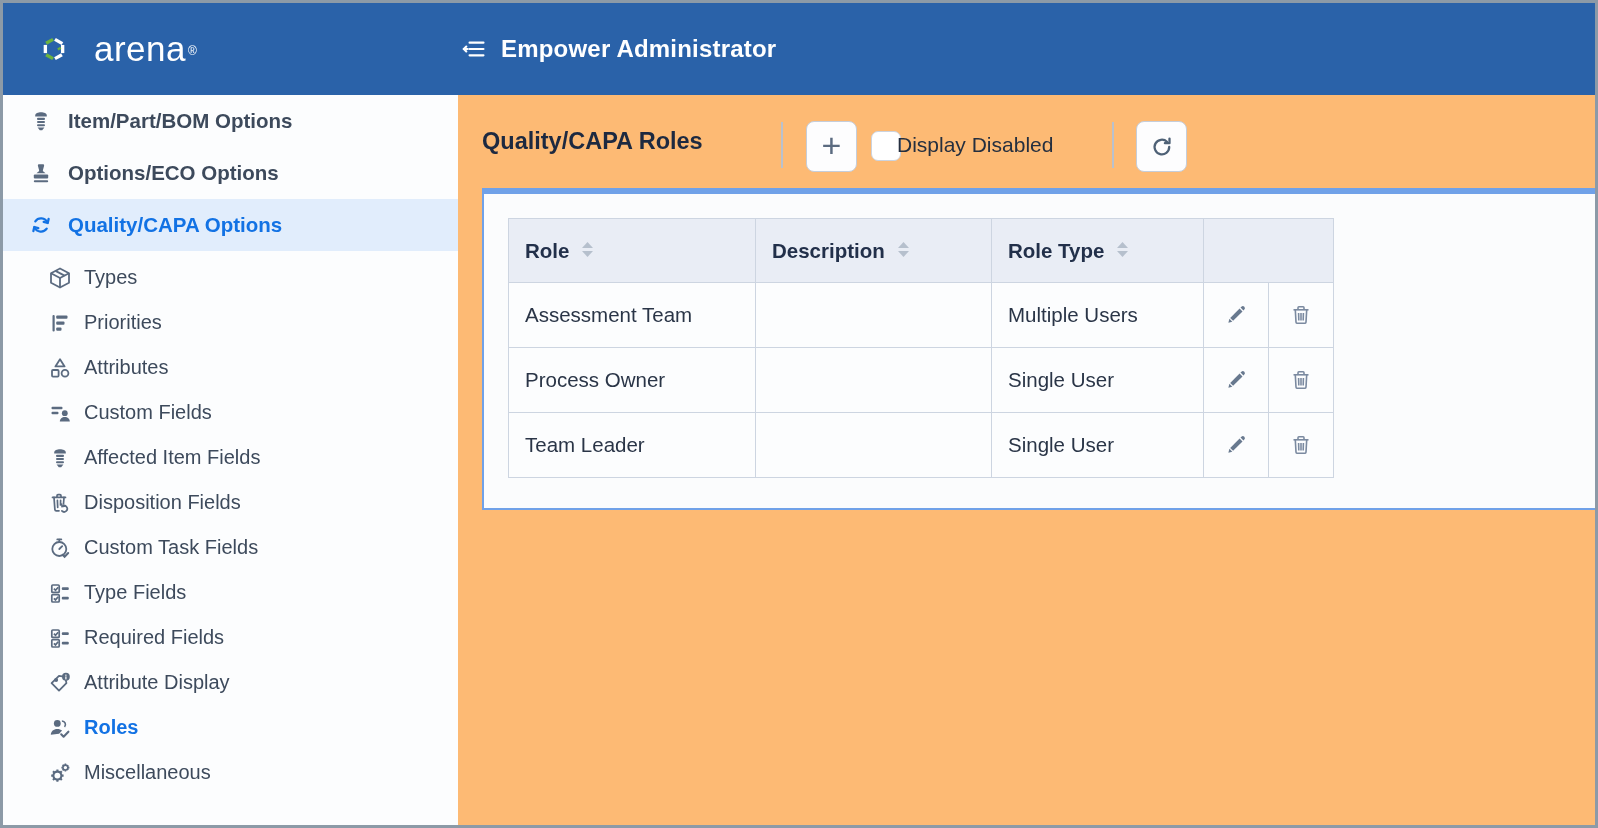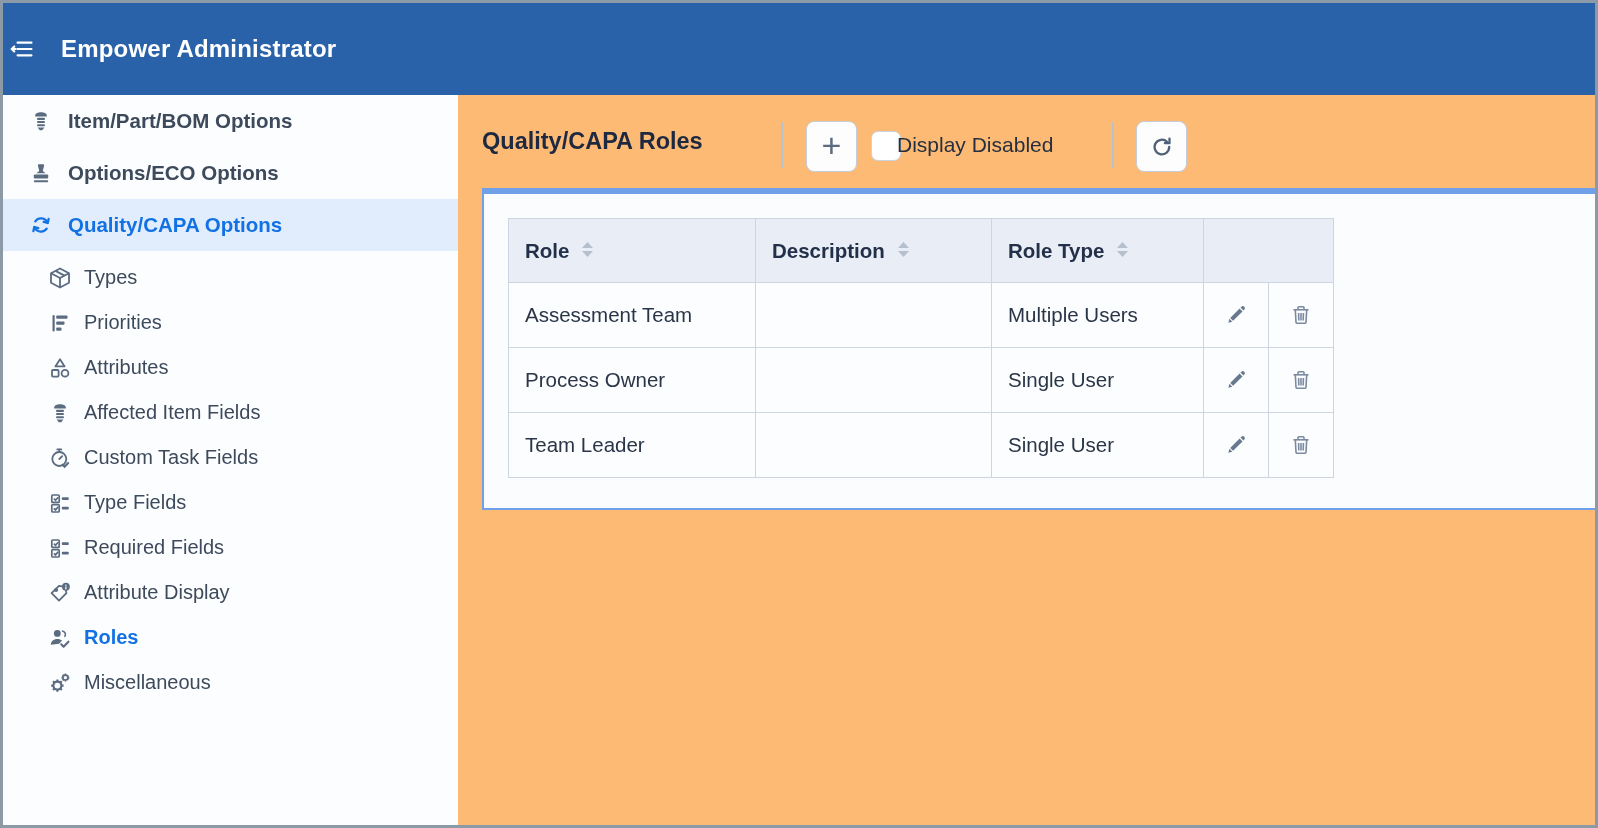--- a/index.html
+++ b/index.html
@@ -11,21 +11,21 @@
     overflow:hidden;
   }
   
   .topbar {
     position:absolute; left:0; top:0; right:0; height:92px;
     background:#2a62a9; display:flex; align-items:center;
   }
   .brand { display:flex; align-items:center; gap:16px; margin-left:27px; width:425px; }
   .brand-text { color:#fff; font-size:35px; font-weight:400; letter-spacing:.5px; }
   .brand-reg { color:#fff; font-size:12px; vertical-align:super; margin-left:2px; }
-  .app-title-wrap { display:flex; align-items:center; gap:20px; }
+  .app-title-wrap { display:flex; align-items:center; gap:8px; }
   .app-title { color:#fff; font-size:24px; font-weight:700; letter-spacing:.2px; }
   
   .sidebar {
     position:absolute; left:0; top:92px; bottom:0; width:472px;
     background:#fcfdfe; overflow:hidden;
   }
   .side-item { display:flex; align-items:center; height:52px; padding-left:25px; gap:15px;
     font-size:20.5px; font-weight:600; color:#3d4a5c; cursor:pointer; }
   .side-item.sub { height:45px; padding-left:44px; font-weight:400; font-size:20px;gap:12px; }
   .side-item.sub:first-of-type { margin-top:4px; }
@@ -69,20 +69,35 @@
   .icon-btn { background:none; border:none; cursor:pointer; padding:4px; }
   .icon-btn svg { width:24px; height:24px; display:block; }
   .th-inner { display:flex; align-items:center; }
 </style>
 </head>
 <body>
 
 <div class="screen">
 
   <header class="topbar">
+    <div class="brand">
+      <span class="icn" style="width:48px;height:52px;flex-basis:48px;">
+        <svg width="48" height="52" viewBox="0 0 46 50" fill="none" stroke-linecap="butt">
+          <path d="M6.5 13 L21 5" stroke="#6cb33f" stroke-width="7"></path>
+          <path d="M25 5 L40.5 13.8" stroke="#ffffff" stroke-width="7"></path>
+          <path d="M41 16.5 L41 33.5" stroke="#ffffff" stroke-width="7"></path>
+          <path d="M39.5 37 L25 45" stroke="#ffffff" stroke-width="7"></path>
+          <path d="M21 45 L6.5 37" stroke="#6cb33f" stroke-width="7"></path>
+          <path d="M5 33.5 L5 16.5" stroke="#ffffff" stroke-width="7"></path>
+          <path d="M31 26 L37 22.5" stroke="#6cb33f" stroke-width="5"></path>
+          <path d="M14 24 L14 31" stroke="#2a62a9" stroke-width="4"></path>
+        </svg>
+      </span>
+      <span><span class="brand-text">arena</span><span class="brand-reg">®</span></span>
+    </div>
     <div class="app-title-wrap">
       <span class="icn" style="width:38px;height:30px;flex-basis:38px;">
         <svg width="38" height="30" viewBox="0 0 38 30" fill="none" stroke="#ffffff" stroke-width="3.4" stroke-linecap="round">
           <path d="M12 5 H34"></path>
             <path d="M12 15 H34"></path>
             <path d="M12 25 H34"></path>
           <path d="M9 15 H3"></path>
             <path d="M6.8 11.2 L3 15 l3.8 3.8"></path>
         </svg>
       </span>
@@ -158,36 +173,62 @@
       <span class="icn">
         <svg viewBox="0 0 24 24" fill="none" stroke="#5b6b80" stroke-width="1.8" stroke-linejoin="round">
             <path d="M12 3.2 L16.6 10.4 H7.4 Z"></path>
             <rect x="4" y="14" width="6.6" height="6.6" rx="1"></rect>
             <circle cx="17" cy="17.3" r="3.4"></circle>
           </svg>
       </span>
       <span>Attributes</span>
     </div>
 
+    <div class="side-item sub">
+      <span class="icn">
+        <svg viewBox="0 0 24 24" fill="#5b6b80">
+            <rect x="3.5" y="5.8" width="11" height="2.4" rx="1"></rect>
+            <rect x="3.5" y="10.8" width="7" height="2.4" rx="1"></rect>
+            <circle cx="16.8" cy="12.2" r="2.9"></circle>
+            <path d="M11.8 20.6 c0-3 2.2-4.7 5-4.7 s5 1.7 5 4.7 Z"></path>
+          </svg>
+      </span>
+      <span>Custom Fields</span>
+    </div>
 
     <div class="side-item sub">
       <span class="icn">
         <svg viewBox="0 0 24 24">
             <path d="M6.2 6.5 C6.2 2.2 17.8 2.2 17.8 6.5 L17.8 7.4 L6.2 7.4 Z" fill="#5b6b80"></path>
             <g fill="#5b6b80">
               <rect x="8" y="8.8" width="8" height="2.1" rx="1"></rect>
               <rect x="8" y="12" width="8" height="2.1" rx="1"></rect>
               <rect x="8" y="15.2" width="8" height="2.1" rx="1"></rect>
               <path d="M8.6 18.4 h6.8 l-2.2 2.9 h-2.4 Z"></path>
             </g>
           </svg>
       </span>
       <span>Affected Item Fields</span>
     </div>
 
+    <div class="side-item sub">
+      <span class="icn">
+        <svg viewBox="0 0 24 24" fill="none" stroke="#5b6b80" stroke-width="1.7" stroke-linecap="round">
+            <path d="M4.5 6.4 H17.5"></path>
+            <path d="M9 6.2 V4.7 c0-.6.4-1 1-1 h2 c.6 0 1 .4 1 1 v1.5"></path>
+            <path d="M6 6.4 l.9 12.2 c.1.7.6 1.2 1.3 1.2 H11"></path>
+            <path d="M16 6.4 l-.5 6.6"></path>
+            <path d="M9.4 9.4 l.3 7"></path>
+            <path d="M12.6 9.4 l-.1 4.6"></path>
+            <path d="M13.9 19.9 a3.1 3.1 0 1 0 .6-4.8"></path>
+            <path d="M13.7 13 l.3 2.7 2.6-.4" stroke-width="1.5"></path>
+          </svg>
+      </span>
+      <span>Disposition Fields</span>
+    </div>
 
     <div class="side-item sub">
       <span class="icn">
         <svg viewBox="0 0 24 24" fill="none" stroke="#5b6b80" stroke-width="1.8" stroke-linecap="round">
             <circle cx="11.3" cy="13" r="7"></circle>
             <path d="M9.3 3.4 h4"></path>
             <path d="M11.3 3.6 V6"></path>
             <path d="M11.3 13 L14.2 10.1"></path>
             <path d="M14.6 18.8 l2 2 3.6-3.8" stroke-width="2"></path>
           </svg>

